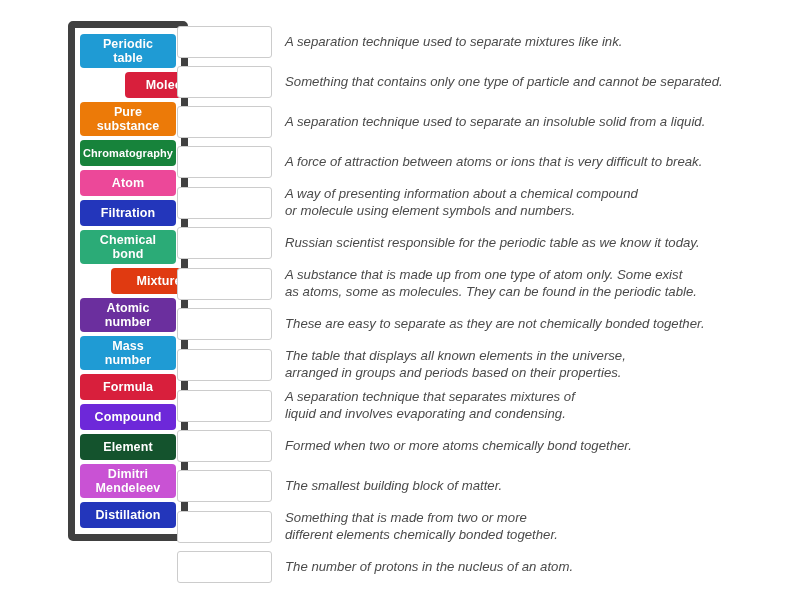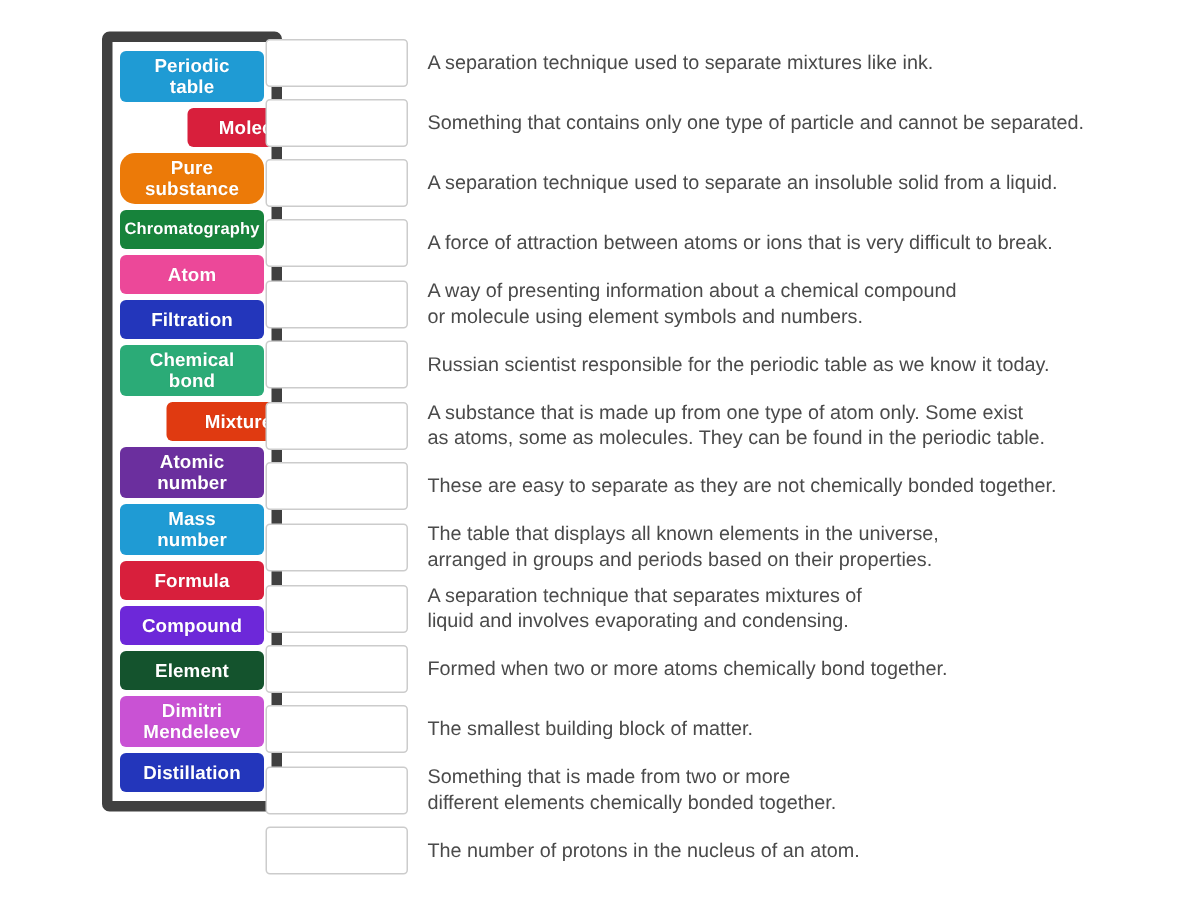--- a/index.html
+++ b/index.html
@@ -64,20 +64,21 @@
     position: absolute;
     left: 177px;
     top: 26px;
     width: 600px;
   }
 
   .row {
     display: flex;
     align-items: center;
     margin-bottom: 8px;
+    font-style: italic;
   }
 
   .dropzone {
     width: 95px;
     height: 32px;
     flex: 0 0 95px;
     border: 1px solid #cccccc;
     border-radius: 3px;
     background: #ffffff;
     box-sizing: border-box;
@@ -94,21 +95,21 @@
 </style>
 </head>
 <body>
 
 <div id="activity">
 
   <div class="tiles-panel" id="tiles-panel">
       <div class="tile two-line" style="background: rgb(31, 155, 212); white-space: pre-line;">Periodic
 table</div>
       <div class="tile one-line" style="background: rgb(216, 31, 60); white-space: pre-line; margin-left: 45px;">Molecule</div>
-      <div class="tile two-line" style="background: rgb(236, 122, 8); white-space: pre-line; border-radius: 10px;">Pure
+      <div class="tile two-line" style="background: rgb(236, 122, 8); white-space: pre-line;">Pure
 substance</div>
       <div class="tile one-line small" style="background: rgb(23, 131, 59); white-space: pre-line;">Chromatography</div>
       <div class="tile one-line" style="background: #ec4899; white-space: pre-line;">Atom</div>
       <div class="tile one-line" style="background: rgb(35, 54, 187); white-space: pre-line;">Filtration</div>
       <div class="tile two-line" style="background: rgb(43, 171, 119); white-space: pre-line;">Chemical
 bond</div>
       <div class="tile one-line" style="background: rgb(224, 58, 17); white-space: pre-line; margin-left: 31px;">Mixture</div>
       <div class="tile two-line" style="background: rgb(107, 47, 158); white-space: pre-line;">Atomic
 number</div>
       <div class="tile two-line" style="background: rgb(31, 155, 212); white-space: pre-line;">Mass

